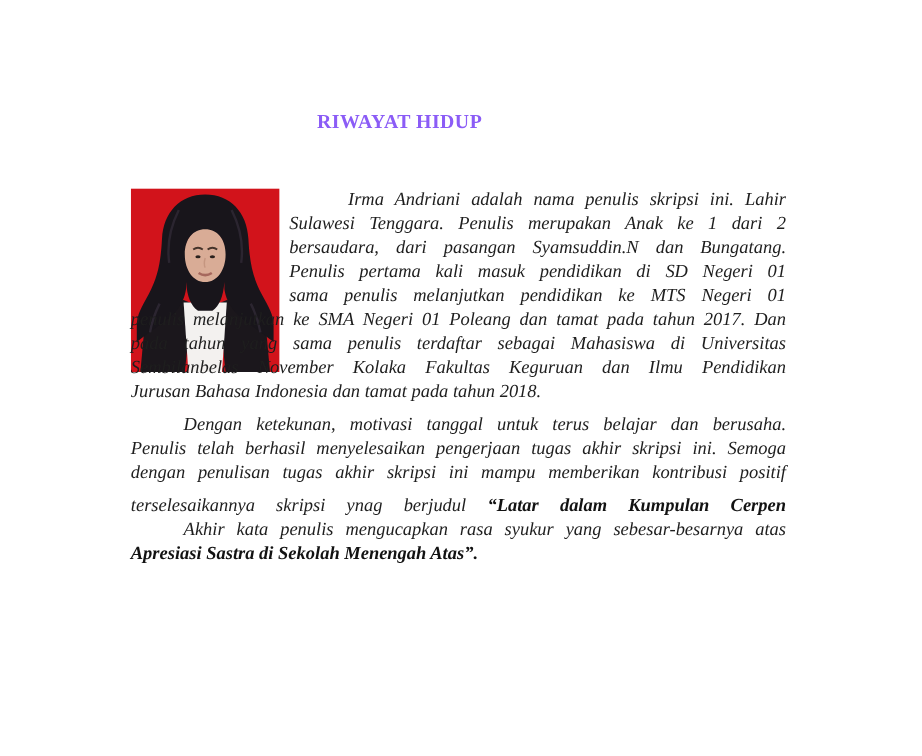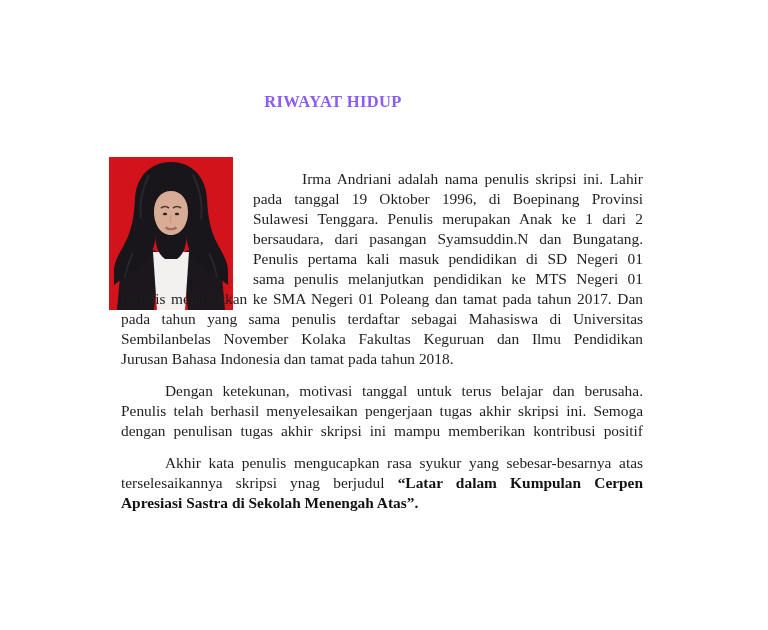--- a/index.html
+++ b/index.html
@@ -30,21 +30,21 @@
     left: 109px; top: 157px;
     width: 124px; height: 153px;
   }
   .photo svg { display: block; width: 124px; height: 153px; }
 
   .content {
     position: absolute;
     left: 109px; top: 157px;
     width: 546px;
   }
-  .para { margin: 12px; }
+  .para { margin: 0; font-style: italic; }
   .para.p2 { margin-top: 7px; }
   .para.p3 { margin-top: 8px; }
 
   .ln {
     height: 20px;
     line-height: 20px;
     font-size: 15.4px;
     text-align: justify;
     text-align-last: justify;
     white-space: nowrap;
@@ -88,37 +88,36 @@
       <ellipse cx="68" cy="57" rx="2.2" ry="1.3" fill="#2a211d"></ellipse>
       <path d="M62,58 Q60.5,63 62,66" fill="none" stroke-width="1.2" stroke="#c59680"></path>
       <path d="M56.5,70.5 Q62,74 67.5,70.5" fill="none" stroke-width="2.2" stroke="#a6685d"></path>
     </svg>
   </div>
 
   <div class="content">
 
     <div class="para p1">
       <div class="ln beside ind1">Irma Andriani adalah nama penulis skripsi ini. Lahir</div>
-      <div class="ln beside">pada tanggal 19 Oktober 1996, di Boepinang Provinsi</div>
       <div class="ln beside">Sulawesi Tenggara. Penulis merupakan Anak ke 1 dari 2</div>
       <div class="ln beside">bersaudara, dari pasangan Syamsuddin.N dan Bungatang.</div>
       <div class="ln beside">Penulis pertama kali masuk pendidikan di SD Negeri 01</div>
       <div class="ln beside">sama penulis melanjutkan pendidikan ke MTS Negeri 01</div>
       <div class="ln">penulis melanjutkan ke SMA Negeri 01 Poleang dan tamat pada tahun 2017. Dan</div>
       <div class="ln">pada tahun yang sama penulis terdaftar sebagai Mahasiswa di Universitas</div>
       <div class="ln">Sembilanbelas November Kolaka Fakultas Keguruan dan Ilmu Pendidikan</div>
       <div class="ln jlast">Jurusan Bahasa Indonesia dan tamat pada tahun 2018.</div>
     </div>
 
     <div class="para p2">
       <div class="ln ind2">Dengan ketekunan, motivasi tanggal untuk terus belajar dan berusaha.</div>
       <div class="ln">Penulis telah berhasil menyelesaikan pengerjaan tugas akhir skripsi ini. Semoga</div>
       <div class="ln">dengan penulisan  tugas akhir skripsi ini mampu memberikan kontribusi positif</div>
     </div>
 
     <div class="para p3">
+      <div class="ln"><span>terselesaikannya skripsi ynag berjudul</span> <span class="b">“Latar dalam Kumpulan Cerpen</span></div>
       <div class="ln ind2">Akhir kata penulis mengucapkan rasa syukur yang sebesar-besarnya atas</div>
-      <div class="ln"><span>terselesaikannya skripsi ynag berjudul</span> <span class="b">“Latar dalam Kumpulan Cerpen</span></div>
       <div class="ln b jlast">Apresiasi Sastra di Sekolah Menengah Atas”.</div>
     </div>
 
   </div>
 </div>
 
 </body></html>

